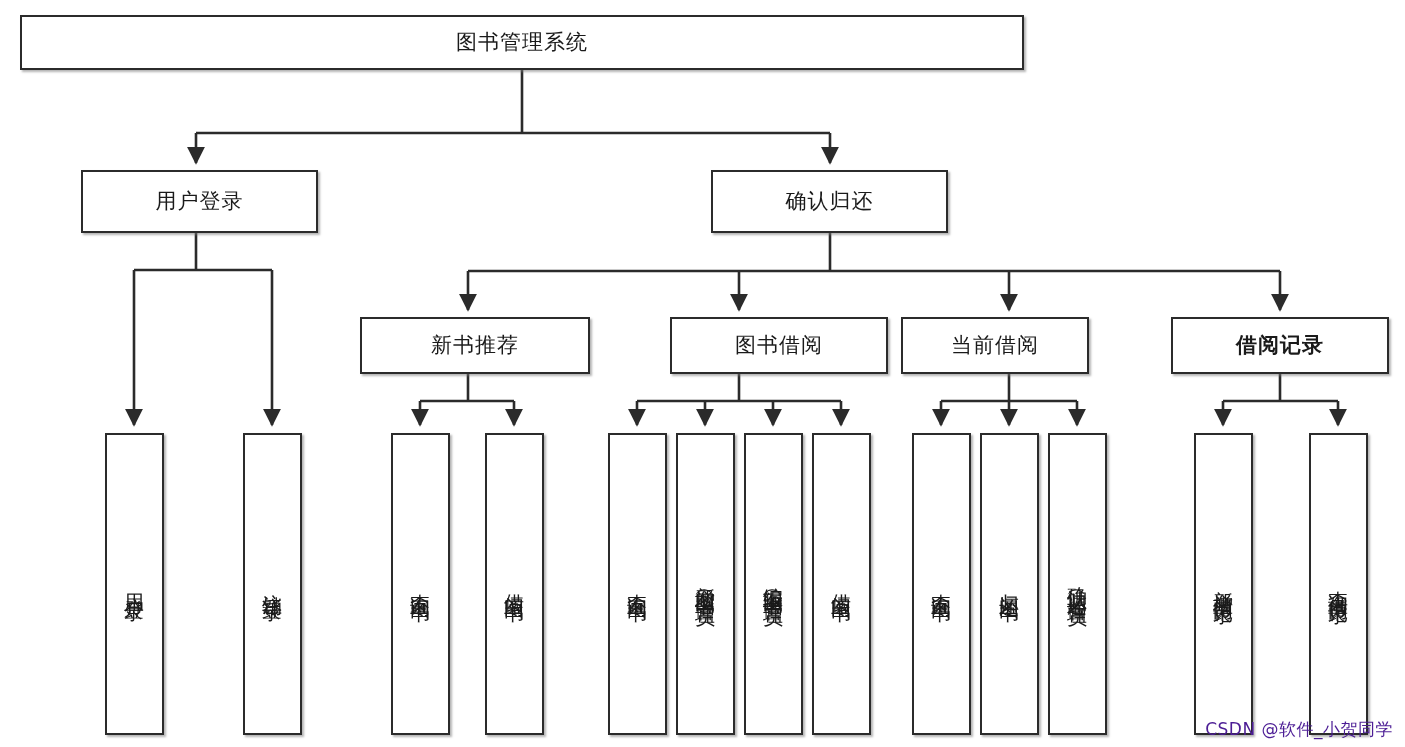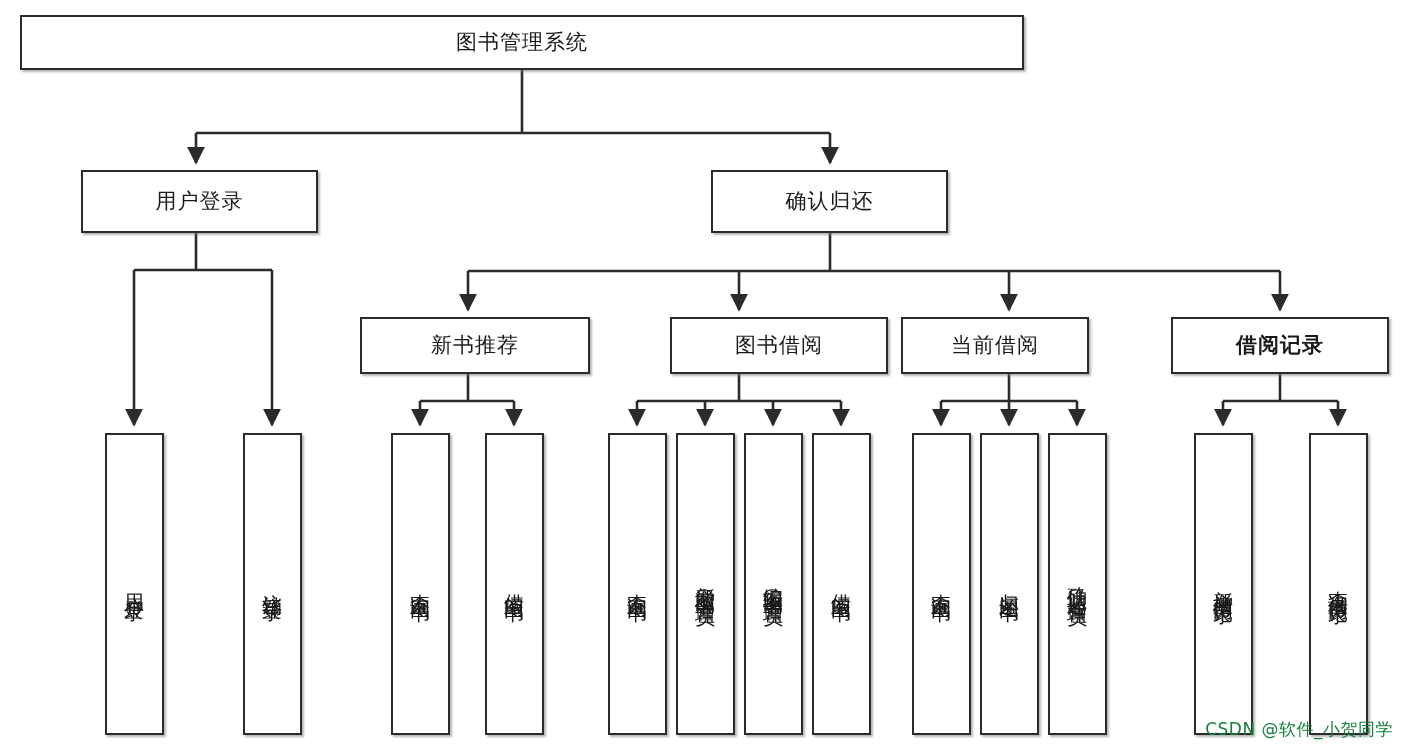--- a/index.html
+++ b/index.html
@@ -50,21 +50,21 @@
     font-size: 20px;
     letter-spacing: 3px;
     white-space: normal;
     max-height: 100%;
   }
   .watermark {
     position: absolute;
     right: 12px;
     bottom: 6px;
     font-size: 17px;
-    color: #15803d;
+    color: #4c1d95;
     letter-spacing: 0.5px;
     white-space: nowrap;
     pointer-events: none;
     z-index: 5;
   }
 </style>
 </head>
 <body>
 
 <div id="diagram-root">

